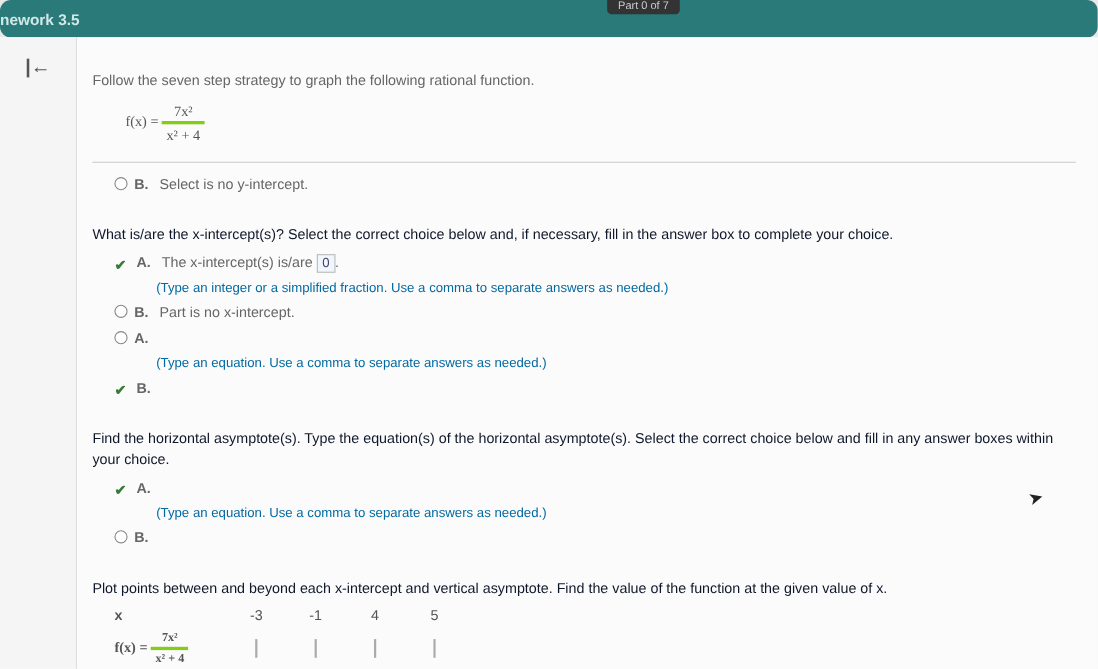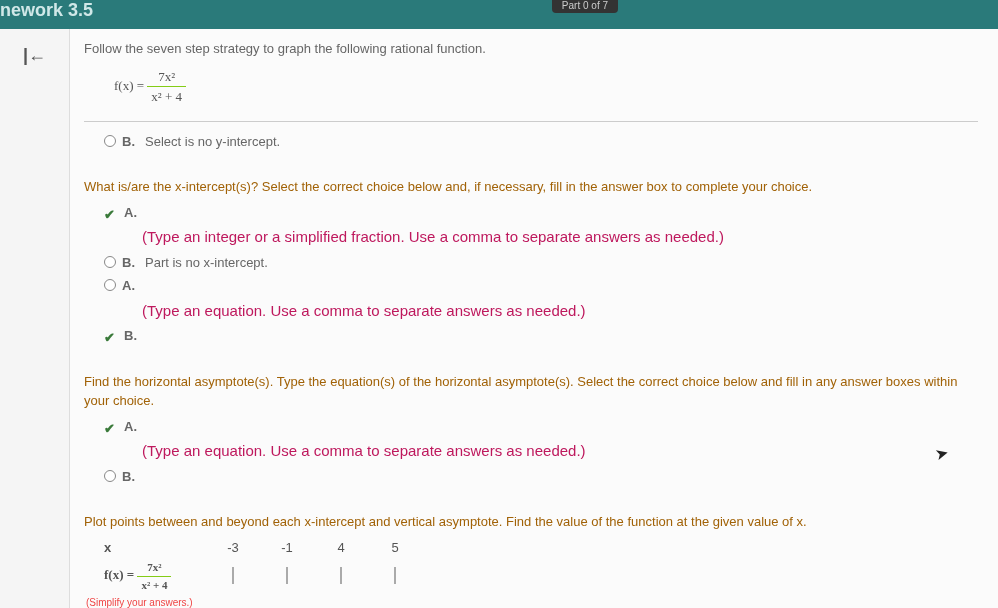--- a/index.html
+++ b/index.html
@@ -9,23 +9,24 @@
     color: #555;
     font-size: 13px;
     width: 998px;
     height: 608px;
     overflow: hidden;
     position: relative;
   }
   .header-bar {
     background: #2a7a7a;
     color: #d0e8e8;
-    padding: 0 10px 8px 0;
-    font-size: 18px;
+    padding: 10px 10px 8px 0;
+    font-size: 14px;
     font-weight: bold;
+    border-radius: 10px;
   }
   .part-badge {
     position: absolute;
     top: -2px;
     right: 380px;
     background: #333;
     color: #ccc;
     padding: 2px 10px;
     font-size: 10px;
     border-radius: 0 0 4px 4px;
@@ -52,32 +53,32 @@
     color: #555;
     cursor: pointer;
     font-weight: bold;
   }
   .main {
     flex: 1;
     padding: 10px 20px 10px 14px;
     background: #fbfbfb;
     line-height: 1.5;
   }
-  .instr { color: #666; margin-bottom: 8px; }
+  .instr { color: #666; margin-bottom: 8px; margin-top: 19px; }
   .formula {
     margin: 6px 0 14px 30px;
     font-family: 'Times New Roman', serif;
     color: #555;
   }
   .frac {
     display: inline-block;
     vertical-align: middle;
     text-align: center;
   }
-  .frac .num { display: block; border-bottom: 1px solid #84cc16; padding: 0 4px; }
+  .frac .num { display: block; border-bottom: 3px solid #84cc16; padding: 0 4px; }
   .frac .den { display: block; padding: 0 4px; }
   .hr {
     border: none;
     border-top: 1px solid #ccc;
     margin: 6px 0 10px 0;
     position: relative;
   }
   .hr::after {
     content: "";
     width: 30px;
@@ -108,24 +109,24 @@
     width: 14px; height: 14px;
     margin-top: 2px;
     flex-shrink: 0;
     color: #3a7a3a;
     font-weight: bold;
   }
   .opt-label { font-weight: bold; margin-right: 4px; color:#666; }
   .opt-text { color: #666; }
   .sub-hint {
     margin-left: 58px;
-    color: #be185d;
-    font-size: 15px;
-  }
-  .question { color: #a16207; margin: 26px 0 6px 0; }
+    color: #0369a1;
+    font-size: 12px;
+  }
+  .question { color: #0f172a; margin: 26px 0 6px 0; }
   .ans-box {
     display: inline-block;
     min-width: 14px;
     padding: 0 4px;
     border: 1px solid #bbb;
     background: #f0f6fb;
     color: #446;
     font-size: 12px;
     line-height: 15px;
     text-align: center;
@@ -183,20 +184,24 @@
       <span class="radio"></span>
       <span class="opt-label">B.</span>
       <span class="opt-text">Select is no y-intercept.</span>
     </div>
 
     <div class="question">What is/are the x-intercept(s)? Select the correct choice below and, if necessary, fill in the answer box to complete your choice.</div>
 
     <div class="opt-row">
       <span class="checkmark">✔</span>
       <span class="opt-label">A.</span>
+      <span class="opt-text">
+        <span>The x-intercept(s) is/are</span>
+        <span class="ans-box">0</span>.
+      </span>
     </div>
     <div class="sub-hint">(Type an integer or a simplified fraction. Use a comma to separate answers as needed.)</div>
 
     <div class="opt-row">
       <span class="radio"></span>
       <span class="opt-label">B.</span>
       <span class="opt-text">Part is no x-intercept.</span>
     </div>
 
 

